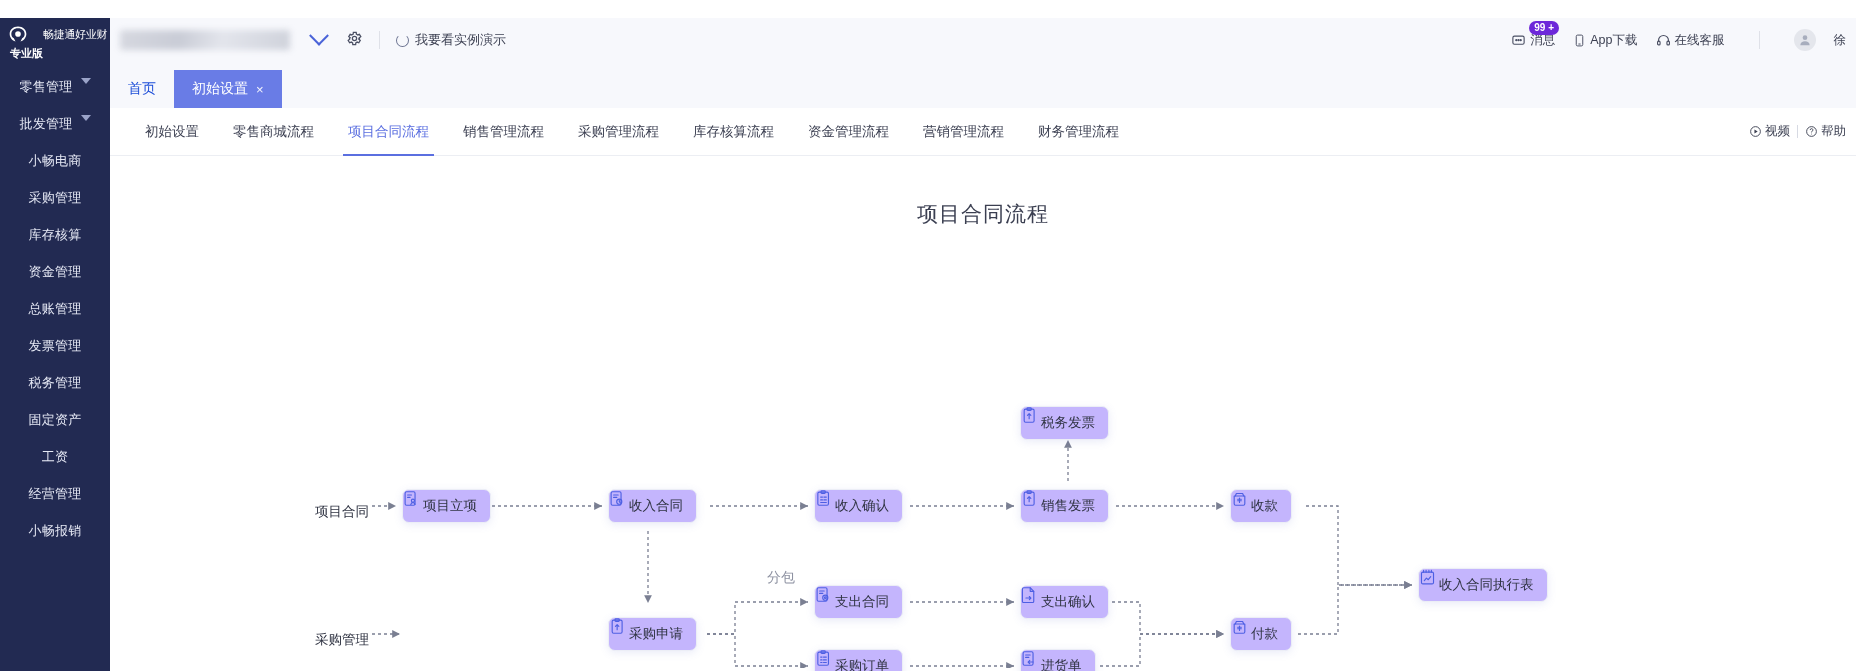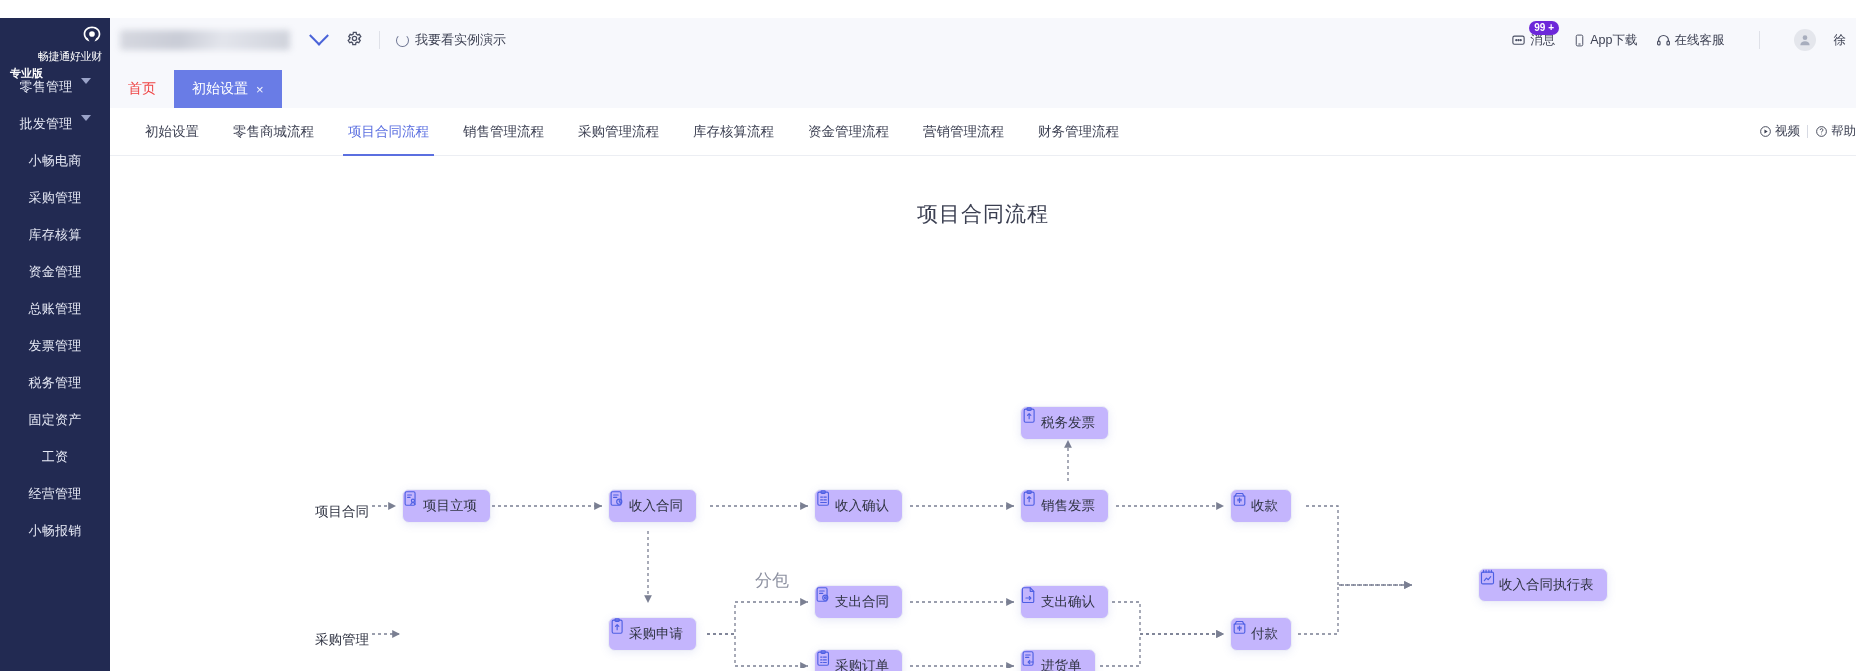--- a/index.html
+++ b/index.html
@@ -14,21 +14,21 @@
   
   #sidebar {
     position: absolute; left: 0; top: 18px;
     width: 110px; height: 653px;
     background: #222a52;
     color: #dfe3f2;
   }
   .brand {
     height: 52px; padding: 6px 8px 0 8px; position: relative;
   }
-  .brand-row { display:flex; align-items:flex-end; gap:5px;flex-direction:column; }
+  .brand-row { display:flex; align-items:center; gap:15px; }
   .brand-mark {
     width: 20px; height: 20px; flex:none;
     display:flex; align-items:center; justify-content:center;
   }
   .brand-name {
     font-size: 11px; color:#ffffff; white-space:nowrap; letter-spacing:-.3px;
   }
   .brand-sub {
     font-size: 11px; color:#ffffff; margin-top:2px; padding-left:2px;
     font-weight:bold;
@@ -78,21 +78,21 @@
     display:flex;align-items:center;justify-content:center;color:#9aa0b0;font-size:13px;
   }
 
   
   #tabstrip {
     position:absolute; left:110px; top:62px; right:0; height:46px;
     background:#f7f8fc; display:flex; align-items:flex-end;
   }
   .wtab {
     height:38px; display:flex; align-items:center; gap:8px;
-    padding:0 18px; font-size:14px; color:#ef4444; cursor:pointer;
+    padding:0 18px; font-size:14px; color:#1d4ed8; cursor:pointer;
   }
   .wtab.active { background:#697ce6; color:#fff; }
   .wtab .x { font-size:13px; opacity:.92; }
 
   
   #content {
     position:absolute; left:110px; top:108px; right:0; bottom:0;
     background:#ffffff;
   }
   #subtabs {
@@ -104,21 +104,21 @@
     display:flex; align-items:center; cursor:pointer; position:relative;
     white-space:nowrap;
   }
   .stab.active { color:#5b6fe0; }
   .stab.active::after {
     content:""; position:absolute; left:12px; right:12px; bottom:0;
     height:2px; background:#5b6fe0;
   }
   .subtabs-right {
     margin-left:auto; display:flex; align-items:center; gap:7px;
-    font-size:12.5px; color:#3b3f51;
+    padding-right:10px; font-size:12.5px; color:#3b3f51;
   }
   .mini-ic { display:flex; align-items:center; gap:3px; cursor:pointer; }
   .divider-s { width:1px;height:13px;background:#d7dae3; }
 
   .page-title {
     text-align:center; font-size:21px; color:#3b3f51;
     margin-top:44px; letter-spacing:1px;
   }
 
   
@@ -130,21 +130,21 @@
     box-shadow:0 2px 9px rgba(96,110,200,.13);
     display:flex; align-items:center; gap:7px;
     padding:0 13px; font-size:13.5px; color:#2f3342;
     white-space:nowrap; cursor:pointer;
   }
   .node .ic { width:17px;height:17px; flex:none; display:block; }
   .rowlabel {
     position:absolute; font-size:13.5px; color:#2f3342; white-space:nowrap;
   }
   .edgelabel {
-    position:absolute; font-size:17px; color:#8c90a0; white-space:nowrap;
+    position:absolute; font-size:14px; color:#8c90a0; white-space:nowrap;margin-left:12px;
   }
 </style>
 </head>
 <body>
 
 <div id="app">
 
   <div id="sidebar">
     <div class="brand">
       <div class="brand-row">
@@ -388,21 +388,21 @@
           <div class="node" style="left: 1120px; top: 241px;">
             <span>
               <svg class="ic" viewBox="0 0 24 24" fill="none" stroke="#4d5fe3" stroke-width="1.6" stroke-linecap="round" stroke-linejoin="round">
                 <path d="M4.5 8.5h15v11a2 2 0 0 1-2 2h-11a2 2 0 0 1-2-2z"></path>
                 <path d="M6 8.5l1.6-3.6h8.8L18 8.5"></path>
                 <path d="M12 11.5v6M9.4 13h5.2M9.4 15.2h5.2"></path>
               </svg>
             </span>
             <span>收款</span>
           </div>
-          <div class="node" style="left: 1368px; top: 320px;">
+          <div class="node" style="left: 1308px; top: 320px;">
             <span>
               <svg class="ic" viewBox="0 0 24 24" fill="none" stroke="#4d5fe3" stroke-width="1.6" stroke-linecap="round" stroke-linejoin="round">
                 <rect x="3.5" y="4.5" width="17" height="16.5" rx="2"></rect>
                 <path d="M6.5 4.5V2M10 4.5V2M14 4.5V2M17.5 4.5V2"></path>
                 <path d="M7.5 16.5l3-3.6 2.6 2.2 3.4-4.4"></path>
               </svg>
             </span>
             <span>收入合同执行表</span>
           </div>
           <div class="node" style="left: 498px; top: 369px;">

